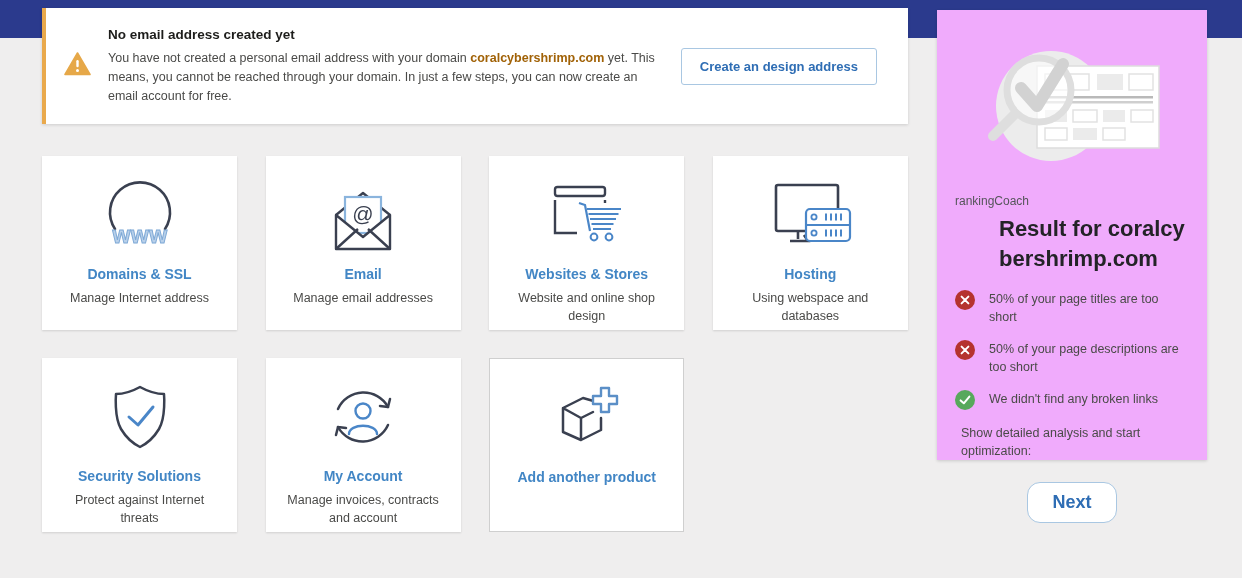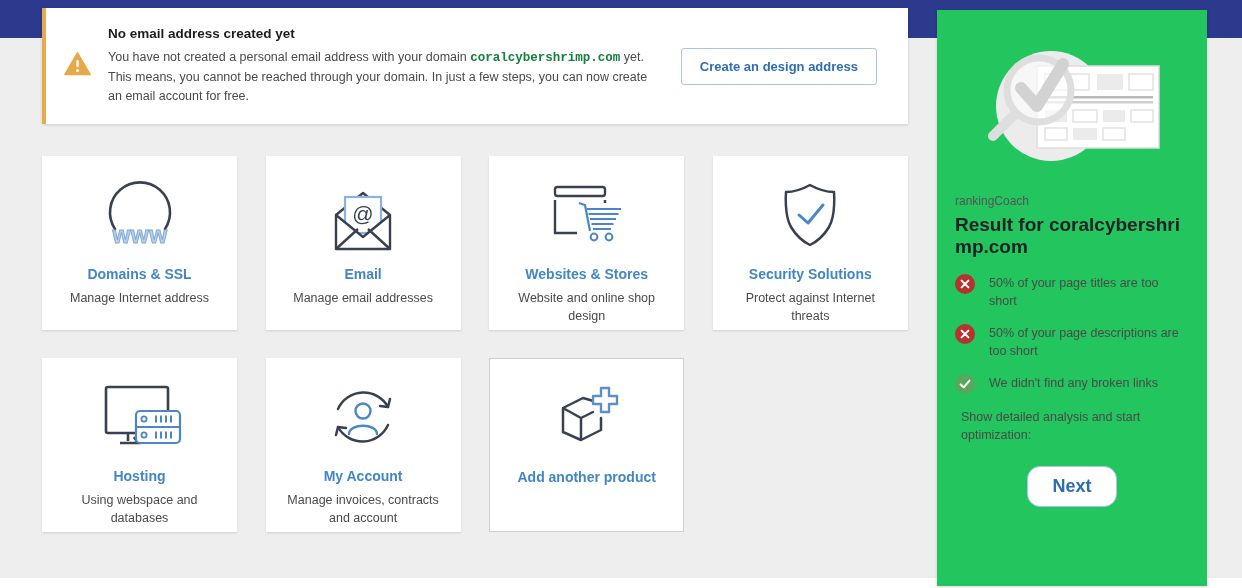--- a/index.html
+++ b/index.html
@@ -11,43 +11,43 @@
   .navbar { position:absolute; top:0; left:0; width:1242px; height:38px; background:#2b3a8d; }
   .bottom-strip { position:absolute; left:0; bottom:0; width:1242px; height:10px; background:#ffffff; }
 
   
   .banner { position:absolute; left:42px; top:8px; width:866px; height:116px; background:#ffffff;
             border-left:4px solid #e9a94c; box-shadow:0 1px 3px rgba(0,0,0,.14); display:flex; align-items:center; z-index:3; }
   .banner-icon-col { width:62px; display:flex; justify-content:center; flex:0 0 62px; }
   .banner-text-col { flex:1 1 auto; padding:14px 10px 14px 0; }
   .banner-title { font-size:13.5px; font-weight:bold; color:#1d1d1b; margin-bottom:7px; }
   .banner-body { font-size:12.5px; color:#4a4a48; line-height:19px; max-width:555px; }
-  .banner-body b { color:#15803d;font-family:Liberation Mono, monospace; }
+  .banner-body b { color:#a16207; }
   .banner-btn-col { flex:0 0 auto; padding-right:31px; }
   .btn-outline { display:inline-block; background:#fff; border:1px solid #a9c7e2; border-radius:3px;
                  color:#2e6db4; font-weight:bold; font-size:13px; padding:10px 18px; cursor:pointer;
                  font-family:"Liberation Sans", sans-serif; }
 
   
   .tiles { position:absolute; left:42px; top:156px; width:866px; display:grid;
            grid-template-columns:repeat(4,195px); column-gap:28.6px; row-gap:28px; z-index:2; }
   .tile { width:195px; height:174px; background:#fff; box-shadow:0 1px 2px rgba(0,0,0,.13);
           display:flex; flex-direction:column; align-items:center; text-align:center; padding:14px 14px 0; cursor:pointer; }
   .tile-icon { height:94px; display:flex; align-items:center; justify-content:center; }
   .tile-label { font-size:14px; color:#4286c5; margin-top:2px;font-weight:bold; }
   .tile-desc { font-size:12.5px; color:#4a4a48; line-height:18px; margin-top:7px; }
   .tile.add-product { border:1px solid #cfcfcf; box-shadow:none; }
 
   
-  .panel { position:absolute; left:937px; top:10px; width:270px; height:576px; background:#22c55e;
+  .panel { position:absolute; left:937px; top:10px; width:270px; height:450px; background:#f0abfc;
            box-shadow:0 1px 3px rgba(0,0,0,.16); z-index:4; padding:0 18px; }
   .panel-illustration { height:168px; display:flex; align-items:flex-end; justify-content:center; overflow:hidden; }
   .panel-appname { font-size:12px; color:#55555a; margin-top:16px; }
-  .panel-heading { font-size:19px; font-weight:bold; color:#232327; line-height:22px; margin-top:6px;
-                   overflow-wrap:anywhere; word-break:break-all; }
+  .panel-heading { font-size:22px; font-weight:bold; color:#232327; line-height:30px; margin-top:6px;
+                   overflow-wrap:anywhere; word-break:break-all;margin-left:44px; }
   .results { margin-top:16px; }
   .result-row { display:flex; align-items:flex-start; margin-bottom:14px; }
   .status-icon { flex:0 0 20px; height:20px; margin-right:14px; margin-top:0; }
   .result-text { font-size:12.5px; color:#4a4a48; line-height:18px; }
   .panel-footer-text { font-size:12.5px; color:#4a4a48; line-height:18px; text-align:left; margin-top:10px; padding:0 6px; }
   .panel-next-wrap { text-align:center; margin-top:22px; }
   .btn-next { display:inline-block; background:#fff; border:1px solid #a9c7e2; border-radius:13px;
               color:#2e6db4; font-weight:bold; font-size:18px; padding:9px 24px; cursor:pointer;
               font-family:"Liberation Sans", sans-serif; }
 </style>
@@ -115,43 +115,43 @@
           <circle cx="53" cy="60" r="3.4" fill="none" stroke="#4a86c8" stroke-width="2"></circle>
           <circle cx="68" cy="60" r="3.4" fill="none" stroke="#4a86c8" stroke-width="2"></circle>
         </svg>
       </div>
       <div class="tile-label">Websites &amp; Stores</div>
       <div class="tile-desc">Website and online shop design</div>
     </div>
 
     <div class="tile">
       <div class="tile-icon">
-        <svg width="86" height="80" viewBox="0 0 86 80">
-          <path d="M43 8 C52 13 61 15 67 15 C67 15 69 38 62 50 C56 60 47 66 43 68 C39 66 30 60 24 50 C17 38 19 15 19 15 C25 15 34 13 43 8 Z" fill="#ffffff" stroke="#3a4050" stroke-width="2.5" stroke-linejoin="round"></path>
-          <path d="M32 38 L41 46 L56 28" fill="none" stroke="#4a86c8" stroke-width="3" stroke-linecap="round" stroke-linejoin="round"></path>
-        </svg>
-      </div>
-      <div class="tile-label">Security Solutions</div>
-      <div class="tile-desc">Protect against Internet threats</div>
-    </div>
-
-    <div class="tile">
-      <div class="tile-icon">
         <svg width="92" height="80" viewBox="0 0 92 80">
           <rect x="12" y="8" width="62" height="46" rx="2" fill="none" stroke="#3a4050" stroke-width="2.6"></rect>
           <path d="M34 54 V62 M26 64 H44 L40 58" fill="none" stroke="#3a4050" stroke-width="2.6"></path>
           <rect x="42" y="32" width="44" height="32" rx="4" fill="#ffffff" stroke="#4a86c8" stroke-width="2.2"></rect>
           <path d="M42 48 H86" stroke="#4a86c8" stroke-width="2.2"></path>
           <circle cx="50" cy="40" r="2.6" fill="none" stroke="#4a86c8" stroke-width="1.8"></circle>
           <circle cx="50" cy="56" r="2.6" fill="none" stroke="#4a86c8" stroke-width="1.8"></circle>
           <path d="M62 36.5 V43.5 M67 36.5 V43.5 M72 36.5 V43.5 M77 36.5 V43.5 M62 52.5 V59.5 M67 52.5 V59.5 M72 52.5 V59.5 M77 52.5 V59.5" stroke="#4a86c8" stroke-width="2"></path>
         </svg>
       </div>
       <div class="tile-label">Hosting</div>
       <div class="tile-desc">Using webspace and databases</div>
+    </div>
+
+    <div class="tile">
+      <div class="tile-icon">
+        <svg width="86" height="80" viewBox="0 0 86 80">
+          <path d="M43 8 C52 13 61 15 67 15 C67 15 69 38 62 50 C56 60 47 66 43 68 C39 66 30 60 24 50 C17 38 19 15 19 15 C25 15 34 13 43 8 Z" fill="#ffffff" stroke="#3a4050" stroke-width="2.5" stroke-linejoin="round"></path>
+          <path d="M32 38 L41 46 L56 28" fill="none" stroke="#4a86c8" stroke-width="3" stroke-linecap="round" stroke-linejoin="round"></path>
+        </svg>
+      </div>
+      <div class="tile-label">Security Solutions</div>
+      <div class="tile-desc">Protect against Internet threats</div>
     </div>
 
     <div class="tile">
       <div class="tile-icon">
         <svg width="86" height="80" viewBox="0 0 86 80">
           <path d="M18 30 A 28 28 0 0 1 68 28" fill="none" stroke="#3a4050" stroke-width="2.5" stroke-linecap="round"></path>
           <path d="M68 28 L70 20 M68 28 L60 27" fill="none" stroke="#3a4050" stroke-width="2.5" stroke-linecap="round"></path>
           <path d="M68 46 A 28 28 0 0 1 18 48" fill="none" stroke="#3a4050" stroke-width="2.5" stroke-linecap="round"></path>
           <path d="M18 48 L16 56 M18 48 L26 49" fill="none" stroke="#3a4050" stroke-width="2.5" stroke-linecap="round"></path>
           <circle cx="43" cy="32" r="7.5" fill="none" stroke="#4a86c8" stroke-width="2.4"></circle>

